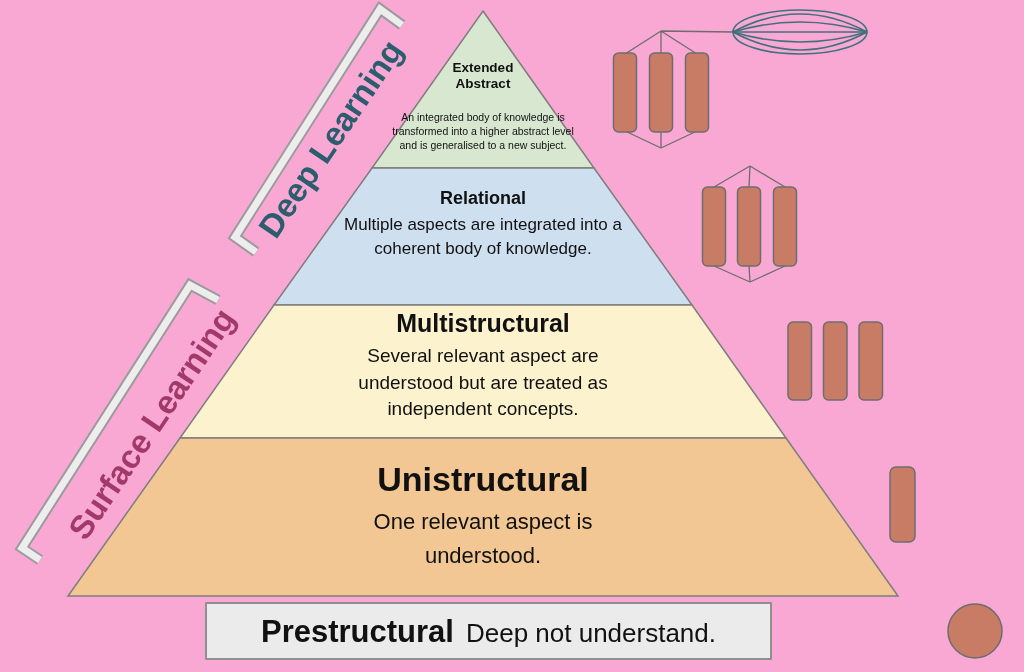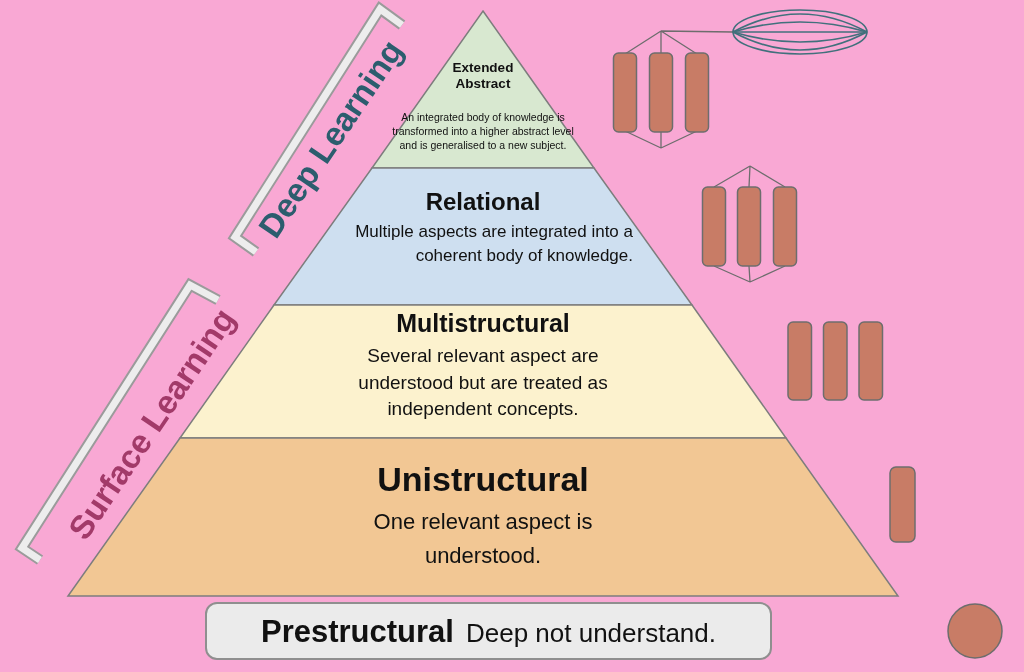--- a/index.html
+++ b/index.html
@@ -18,39 +18,39 @@
   .lens { stroke:#41707c; stroke-width:1.6; fill:none; }
   .bracket-outer { fill:none; stroke:#9b9b9b; stroke-width:11; }
   .bracket-inner { fill:none; stroke:#ededed; stroke-width:7; }
 
   .sec { position:absolute; text-align:center; color:#111; }
   .sec-title { font-weight:bold; }
   .ea   { left:383px; top:60px;  width:200px; }
   .ea .sec-title  { font-size:13.5px; line-height:1.2; width:92px;  margin:0 auto; }
   .ea .sec-desc   { font-size:10.5px; line-height:1.3; width:182px; margin:19px auto 0; }
   .rel  { left:303px; top:188px; width:360px; }
-  .rel .sec-title { font-size:24px; }
-  .rel .sec-desc  { font-size:17px; line-height:1.4;  width:300px; margin:4px auto 0;text-align:right; }
+  .rel .sec-title { font-size:18px; }
+  .rel .sec-desc  { font-size:17px; line-height:1.4;  width:300px; margin:4px auto 0; }
   .ms   { left:273px; top:309px; width:420px; }
   .ms .sec-title  { font-size:25px; }
   .ms .sec-desc   { font-size:19px; line-height:1.4;  width:312px; margin:5px auto 8px; }
   .uni  { left:243px; top:460px; width:480px; }
   .uni .sec-title { font-size:34px; }
   .uni .sec-desc  { font-size:22px; line-height:1.55; width:300px; margin:6px auto 0; }
 
   .rot-label {
     position:absolute; font-weight:bold; font-size:33px; white-space:nowrap;
     transform: translate(-50%,-50%) rotate(-56deg);
   }
   .deep    { left:331px; top:139px; color:#2c5d6e; }
   .surface { left:152px; top:424px; color:#a23a69; }
 
   .prebox {
     position:absolute; left:205px; top:602px; width:567px; height:58px;
-    background:#ebebeb; border:2px solid #8f8f8f; border-radius:12px;
+    background:#ebebeb; border:2px solid #8f8f8f; border-radius:1px;
     display:flex; align-items:baseline; justify-content:center;
     box-sizing:border-box; padding-top:10px;
   }
   .pre-title { font-weight:bold; font-size:31px; color:#111; }
   .pre-desc  { font-size:26px; color:#111; margin-left:12px; }
 </style>
 </head>
 <body>
 
 <div class="stage">

